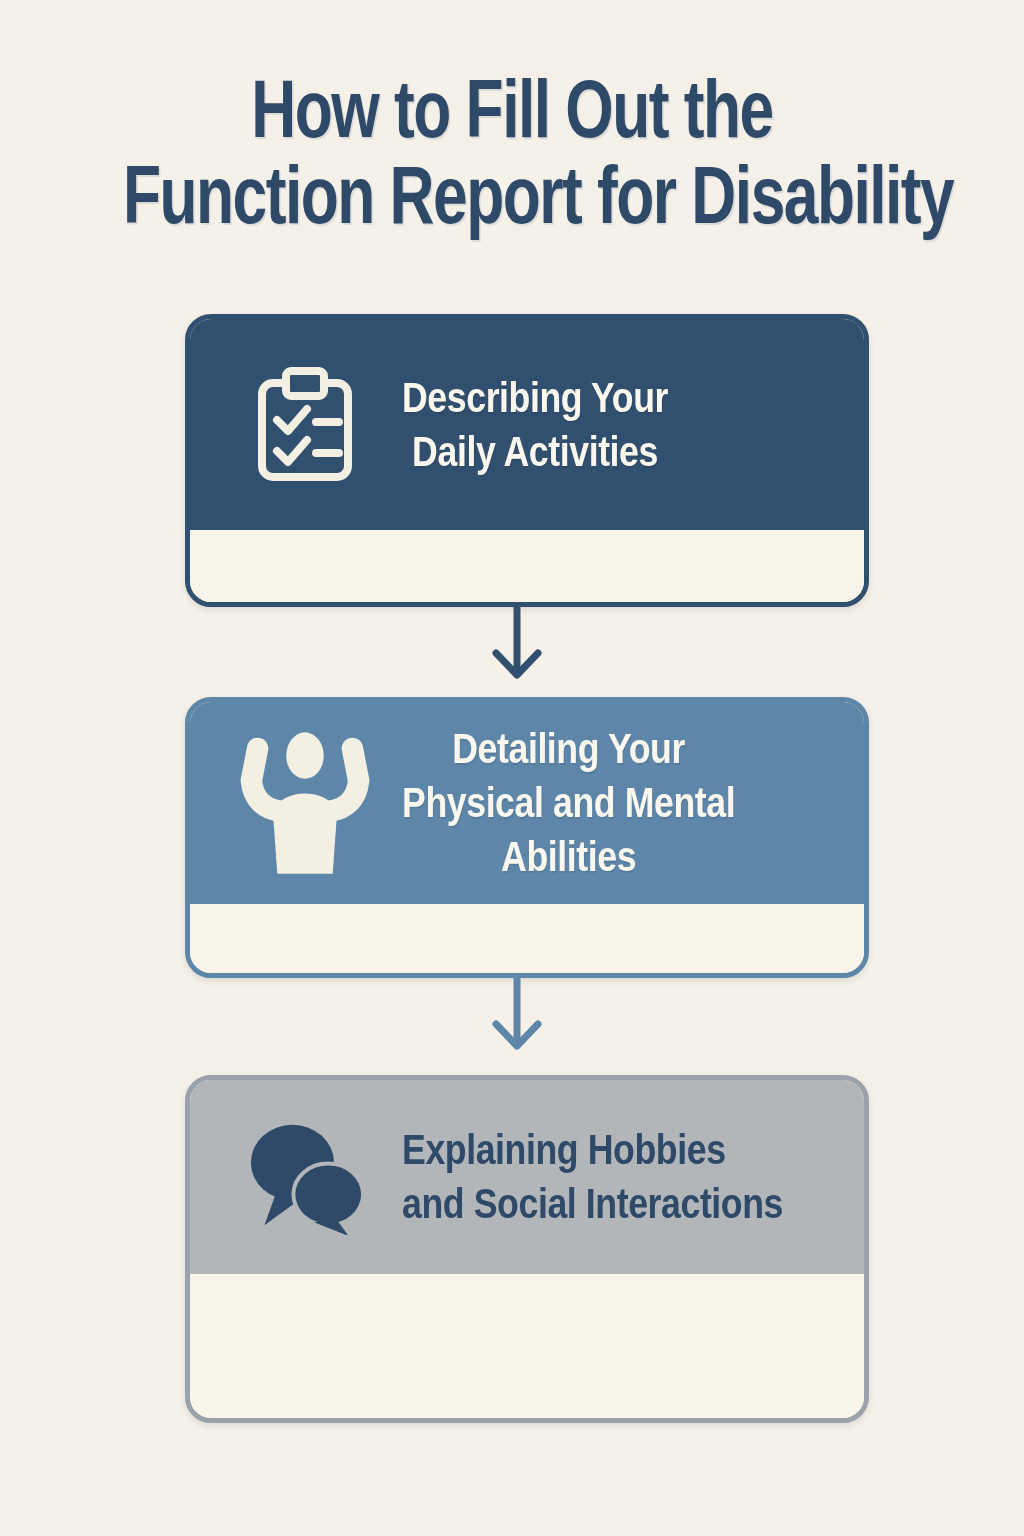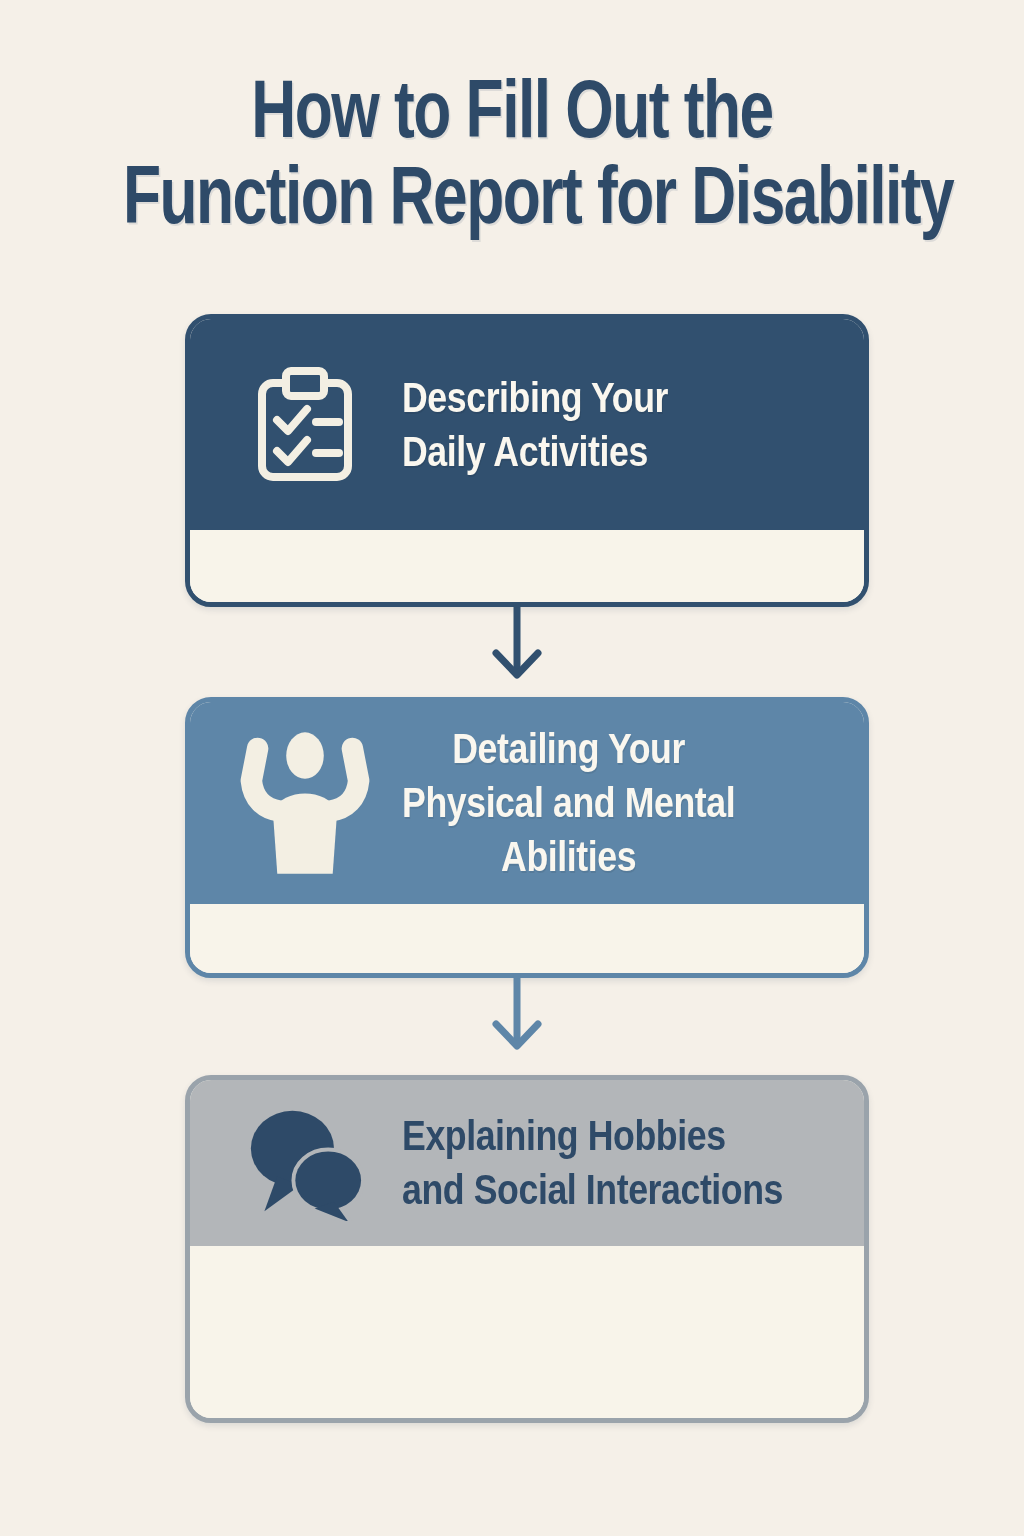--- a/index.html
+++ b/index.html
@@ -59,23 +59,23 @@
   .card-1 { top: 314px; height: 293px; border-color: var(--navy); }
   .card-2 { top: 697px; height: 281px; border-color: var(--steel-blue); text-align: center; }
   .card-3 { top: 1075px; height: 348px; border-color: var(--gray-border); }
 
   .card-header {
     display: flex;
     align-items: center;
     padding: 0 26px 0 40px;
     flex: 0 0 auto;
   }
-  .card-1 .card-header { height: 211px; background: var(--navy); }
+  .card-1 .card-header { height: 211px; background: var(--navy); text-align: center; }
   .card-2 .card-header { height: 202px; background: var(--steel-blue); }
-  .card-3 .card-header { height: 166px; background: var(--gray-fill); }
+  .card-3 .card-header { height: 194px; background: var(--gray-fill); }
 
   .icon-box {
     width: 150px;
     flex: 0 0 150px;
     margin-right: 22px;
     display: flex;
     align-items: center;
     justify-content: center;
   }
   .card-text {

